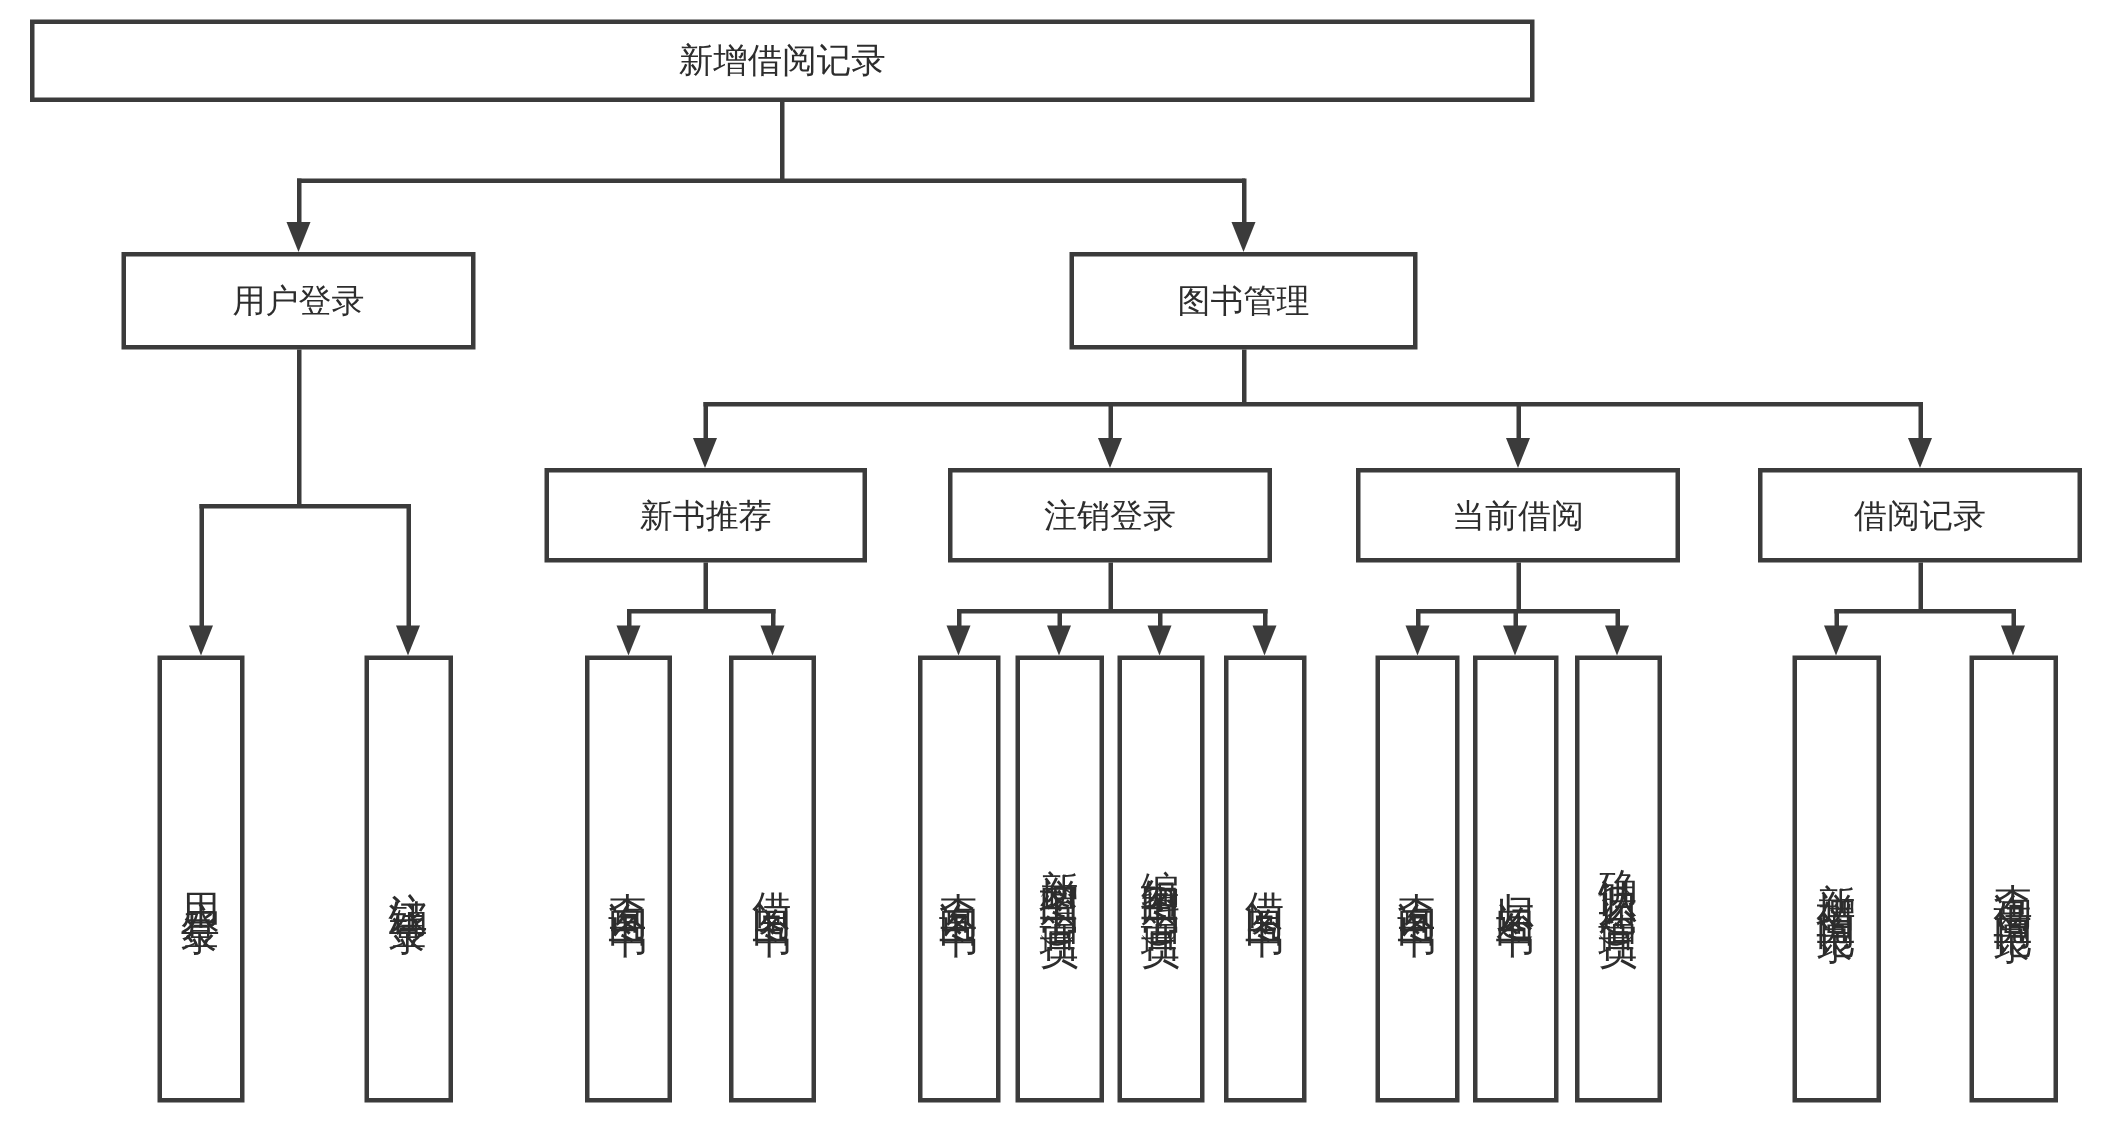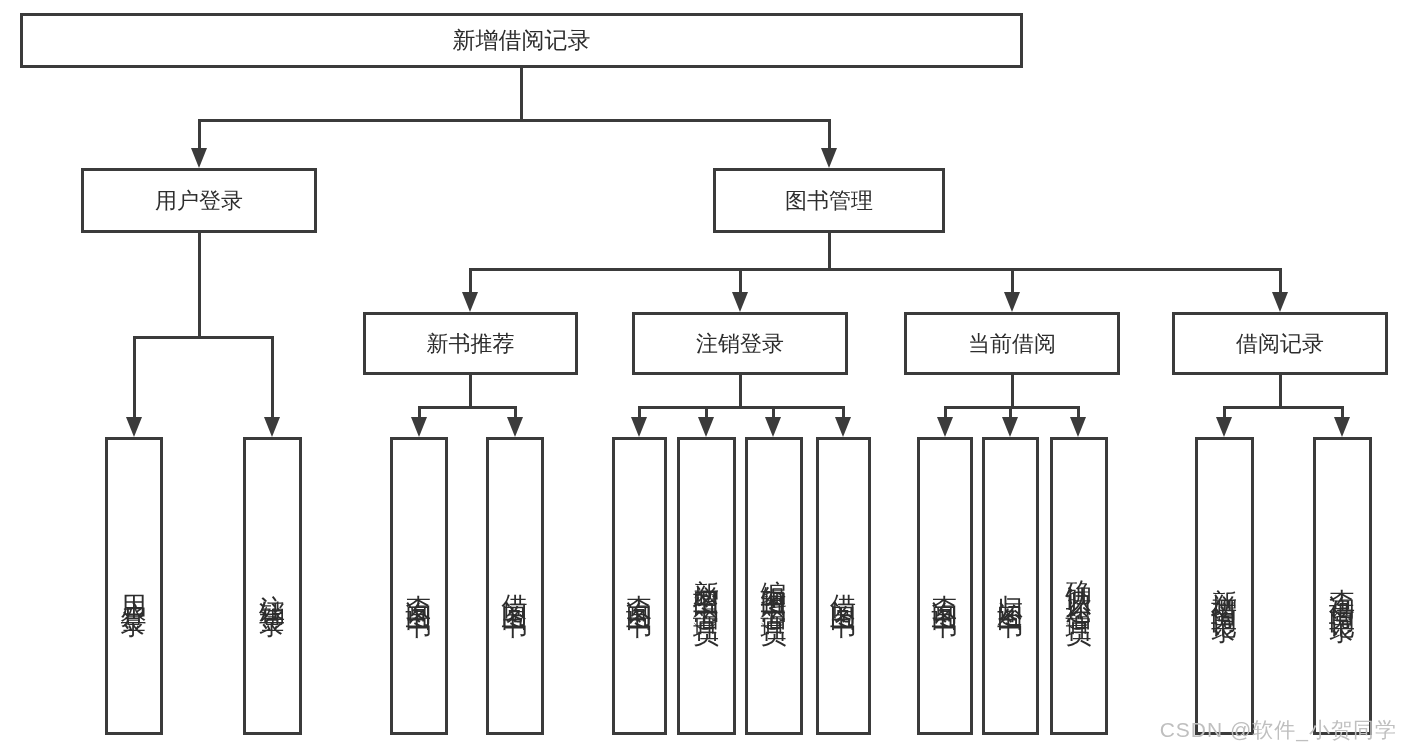--- a/index.html
+++ b/index.html
@@ -159,15 +159,14 @@
   <div class="arrow" style="left:1002px; top:417px;"></div>
   <div class="arrow" style="left:1070px; top:417px;"></div>
 
   <div class="vline" style="left:1279px; top:375px; height:33px;"></div>
   <div class="hline" style="left:1223px; top:406px; width:120px;"></div>
   <div class="vline" style="left:1223px; top:406px; height:14px;"></div>
   <div class="vline" style="left:1341px; top:406px; height:14px;"></div>
   <div class="arrow" style="left:1216px; top:417px;"></div>
   <div class="arrow" style="left:1334px; top:417px;"></div>
 
-  <div class="watermark">CSDN @软件_小贺同学</div>
 
 </div>
 
 </body></html>

